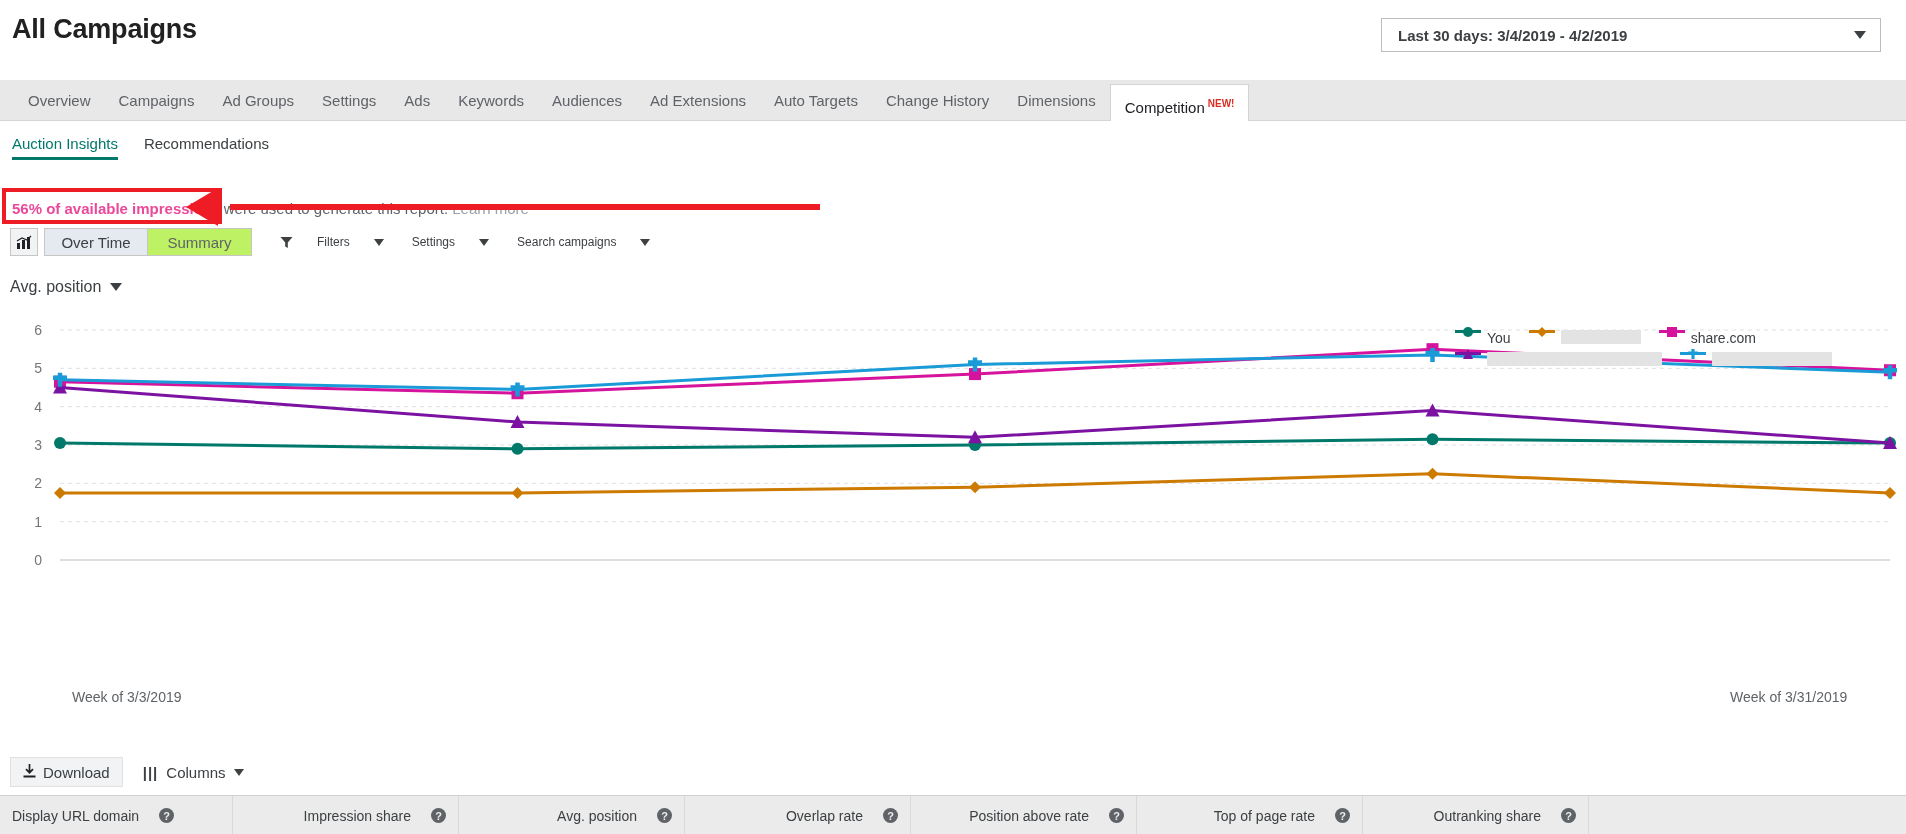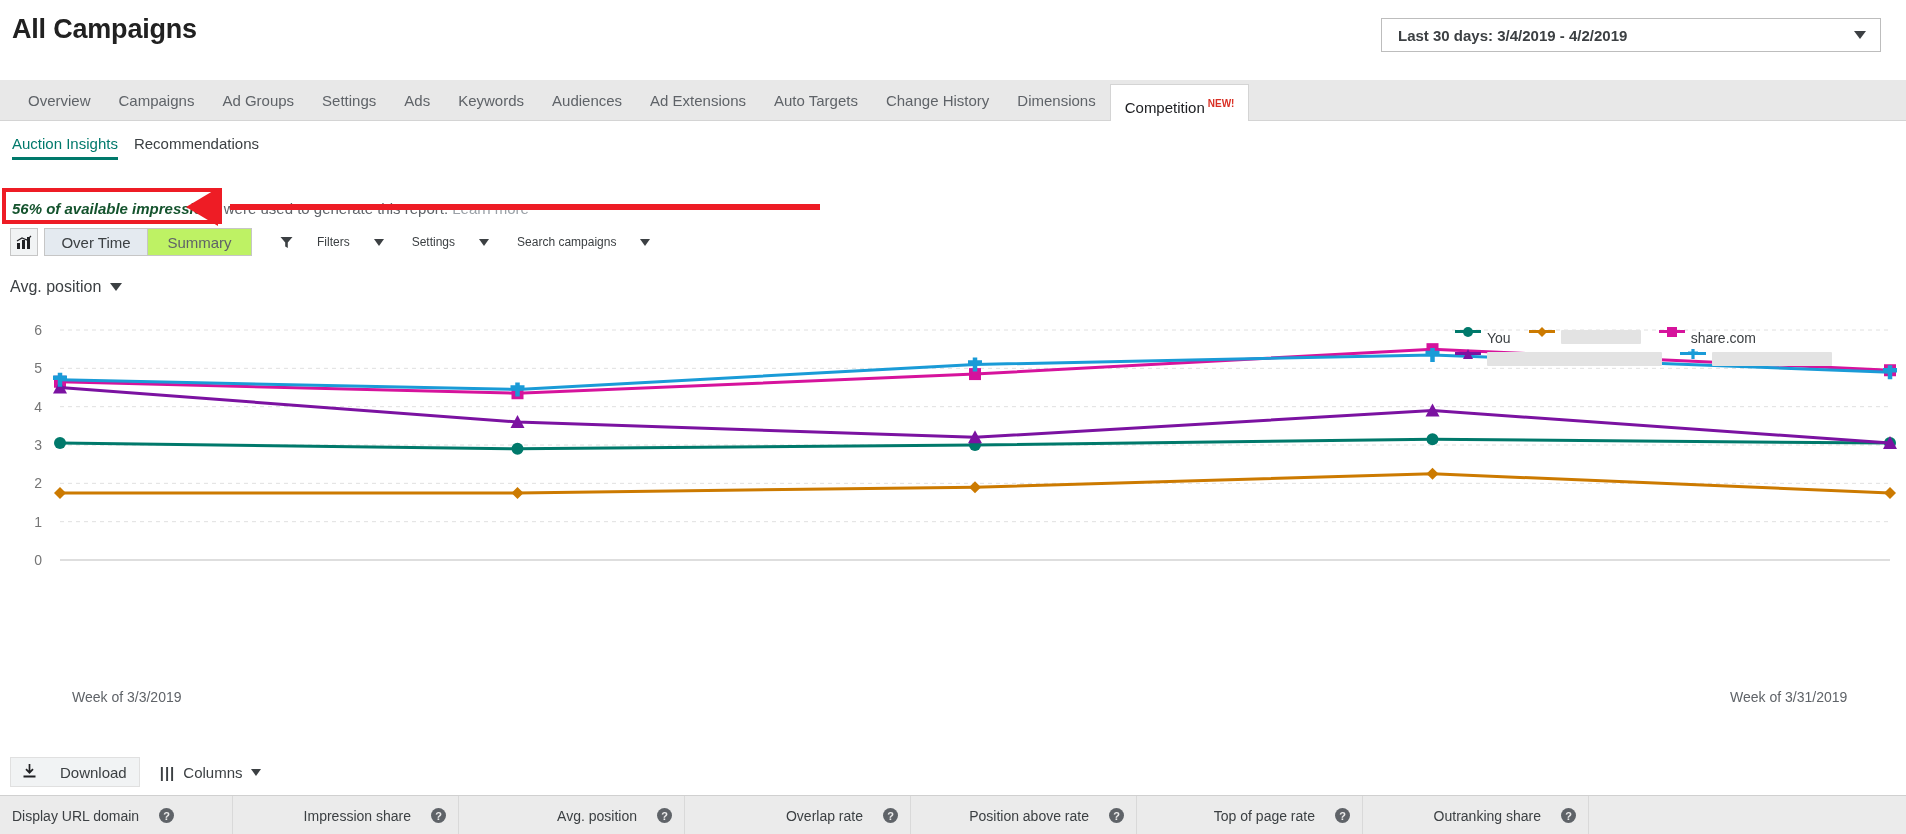--- a/index.html
+++ b/index.html
@@ -50,30 +50,30 @@
     border-left: 1px solid #d4d4d4; border-right: 1px solid #d4d4d4;
     border-top: 1px solid #d4d4d4; height: 37px; line-height: 37px;
     margin-bottom: 0px;
   }
   .new-badge {
     color: #d93025; font-size: 10px; font-weight: bold;
     vertical-align: super; margin-left: 3px;
   }
 
   
-  .subtabs { position: absolute; left: 12px; top: 135px; display: flex; gap: 16px; }
+  .subtabs { position: absolute; left: 12px; top: 135px; display: flex; gap: 26px; }
   .subtab { font-size: 15px; color: #3c4043; padding-bottom: 5px; cursor: pointer; }
   .subtab.active { color: #00796b; border-bottom: 3px solid #00796b; font-weight: normal; }
 
   
   .notice {
     position: absolute; left: 12px; top: 200px;
     font-size: 15px; color: #5f6368; white-space: nowrap;
   }
-  .notice b { font-weight: bold; color: #14532d; font-style: italic; }
+  .notice b { font-weight: bold; color: #ec4899; }
   .notice a { color: #9aa0a6; text-decoration: none; }
 
   .notice-box {
     position: absolute; left: 2px; top: 188px; width: 220px; height: 36px;
     border: 4px solid #ee1c25; pointer-events: none;
   }
   .arrow-line {
     position: absolute; left: 230px; top: 204px; width: 590px; height: 6px;
     background: #ee1c25;
   }
@@ -131,21 +131,21 @@
   }
   .chart-svg { position: absolute; left: 0; top: 0; }
 
   .x-label {
     position: absolute; font-size: 14px; color: #5f6368;
   }
 
   
   .bottom-toolbar { position: absolute; left: 10px; top: 757px; display: flex; align-items: center; }
   .dl-btn {
-    display: flex; align-items: center; gap: 24px; height: 30px; padding: 0 12px;
+    display: flex; align-items: center; gap: 7px; height: 30px; padding: 0 12px;
     background: #f1f3f4; border: 1px solid #e0e0e0; font-size: 15px; color: #3c4043;
     cursor: pointer;
   }
   .cols-btn {
     display: flex; align-items: center; gap: 8px; margin-left: 20px;
     font-size: 15px; color: #3c4043; cursor: pointer;
   }
   .cols-icon { letter-spacing: 1px; font-weight: bold; font-size: 15px; }
 
   

